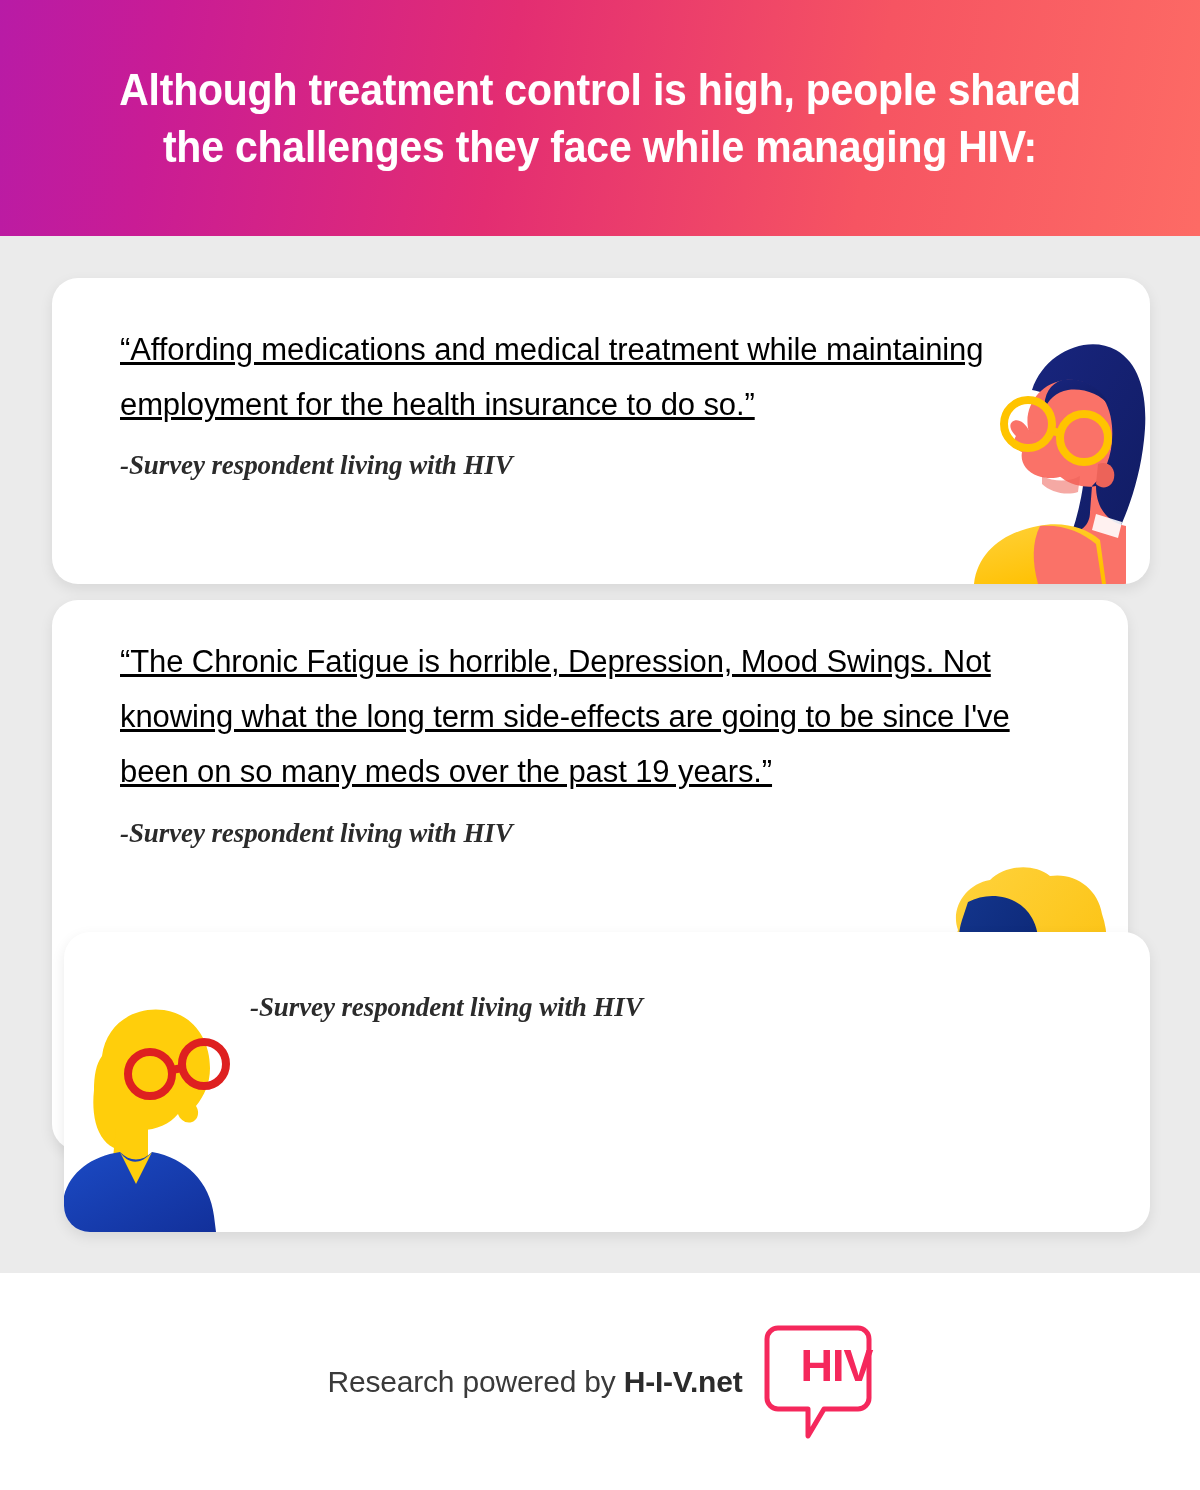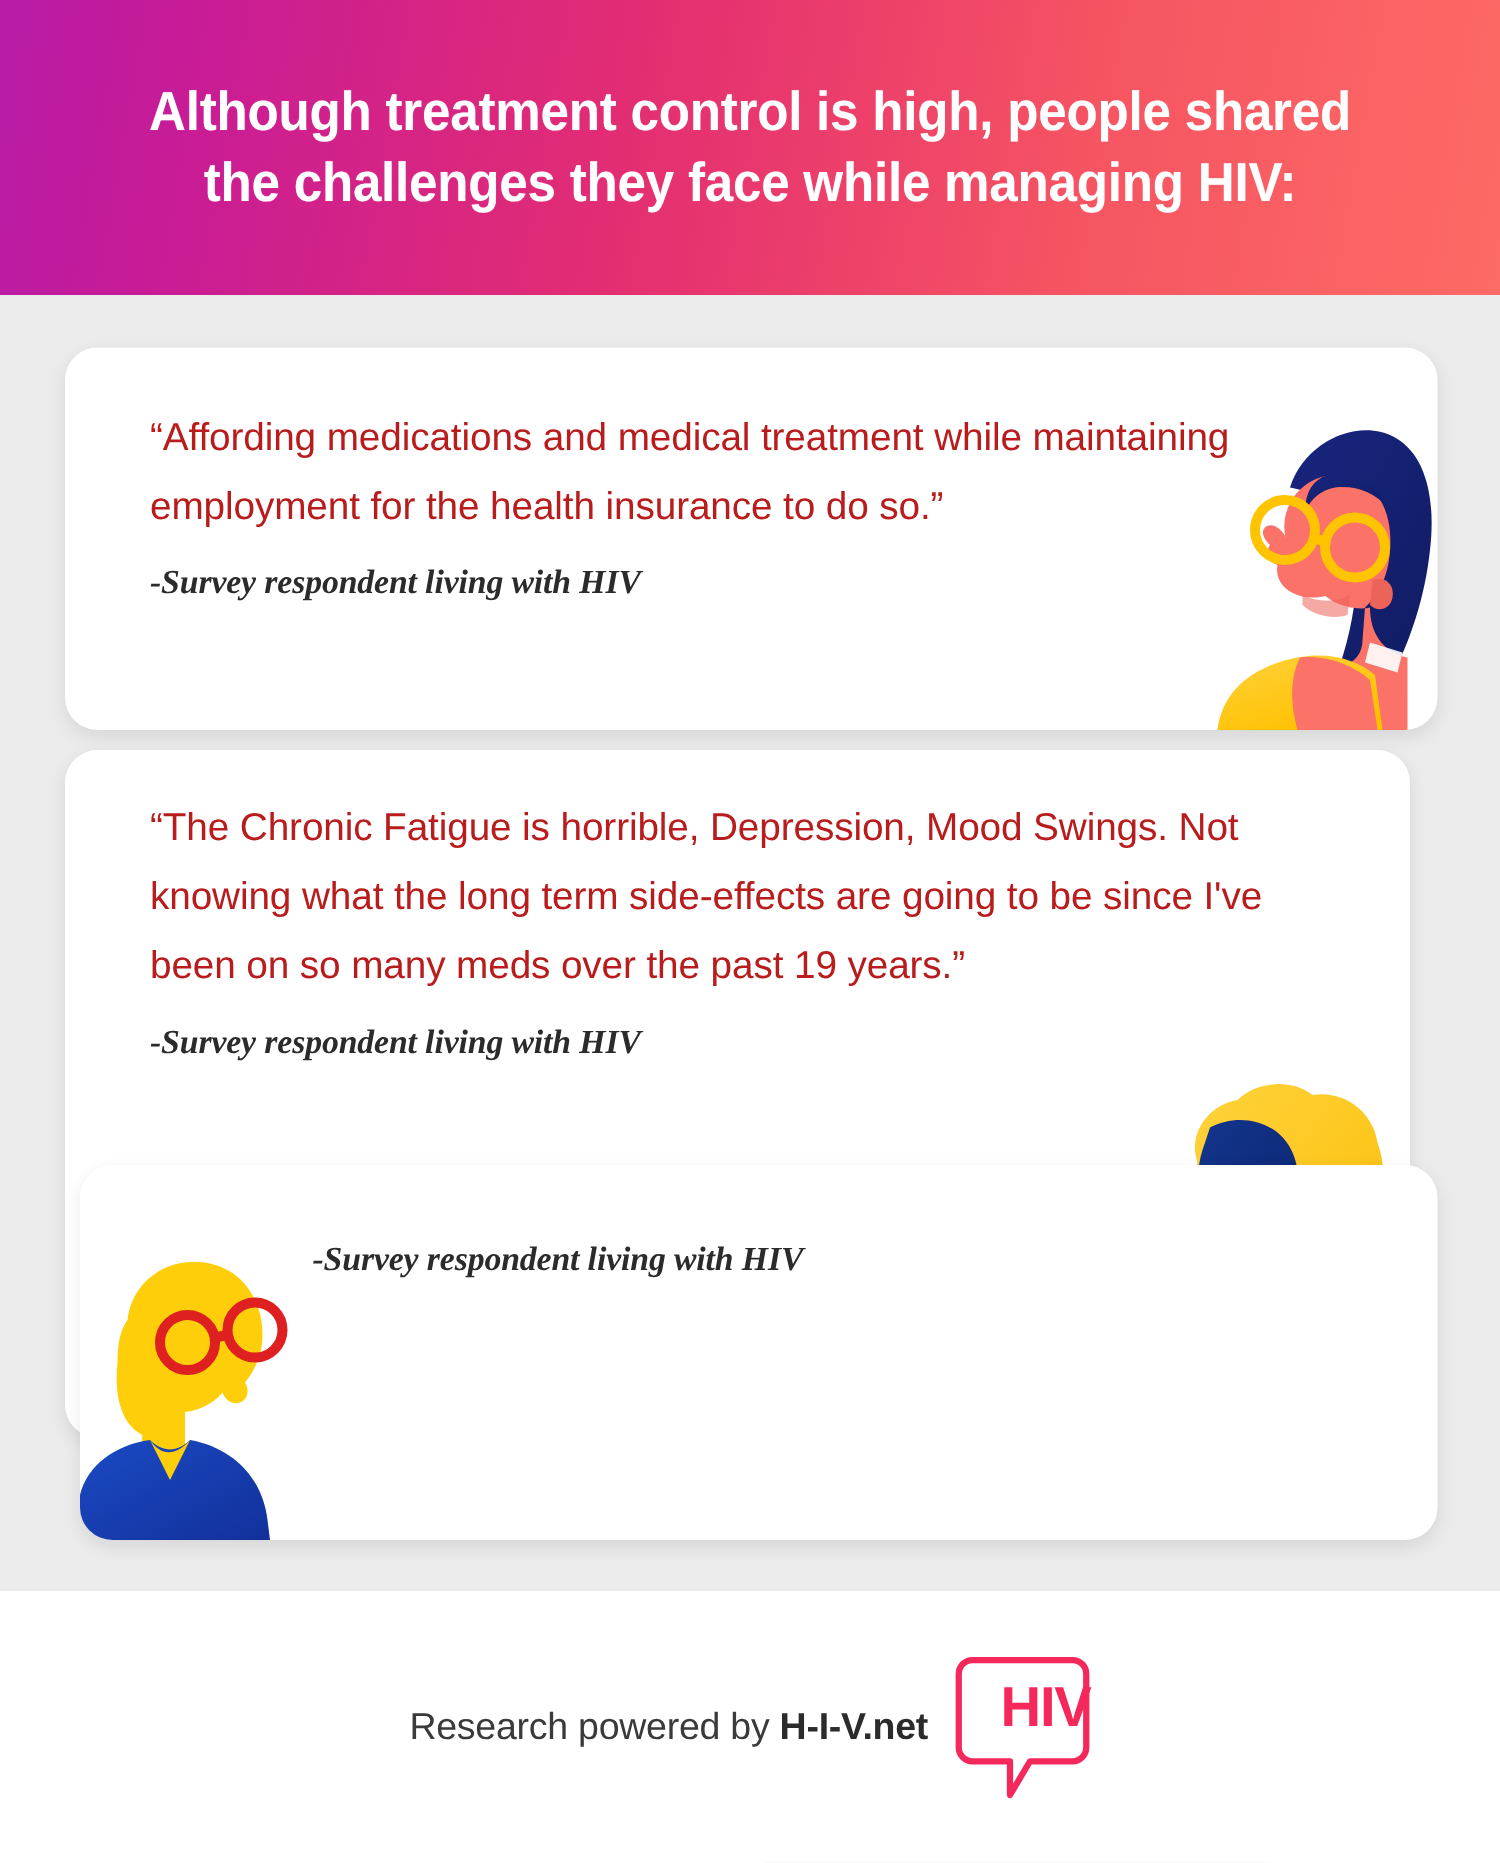--- a/index.html
+++ b/index.html
@@ -70,23 +70,24 @@
   #card-3 { left: 64px; top: 696px; width: 1086px; height: 300px; }
 
   .card-text {
     position: absolute;
     color: #333333;
   }
 
   .quote {
     font-size: 31px;
     line-height: 1.78;
-    color: #b91c1c;
+    color: #000000;
     font-weight: 400;
     letter-spacing: -0.1px;
+    text-decoration: underline;
   }
 
   .attribution {
     font-size: 27px;
     font-weight: 700;
     font-style: italic;
     color: #2b2b2b;
     margin-top: 18px;
     letter-spacing: -0.1px;
     font-family: Liberation Serif, serif;

